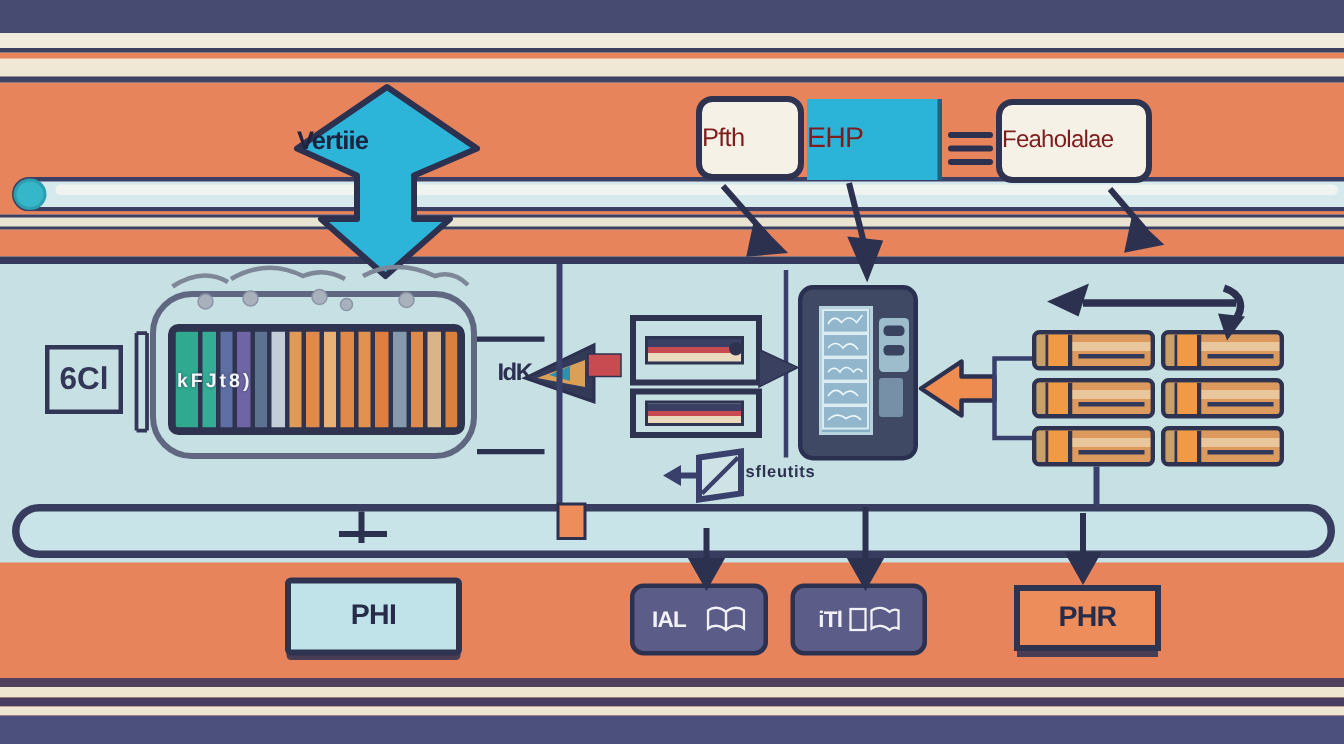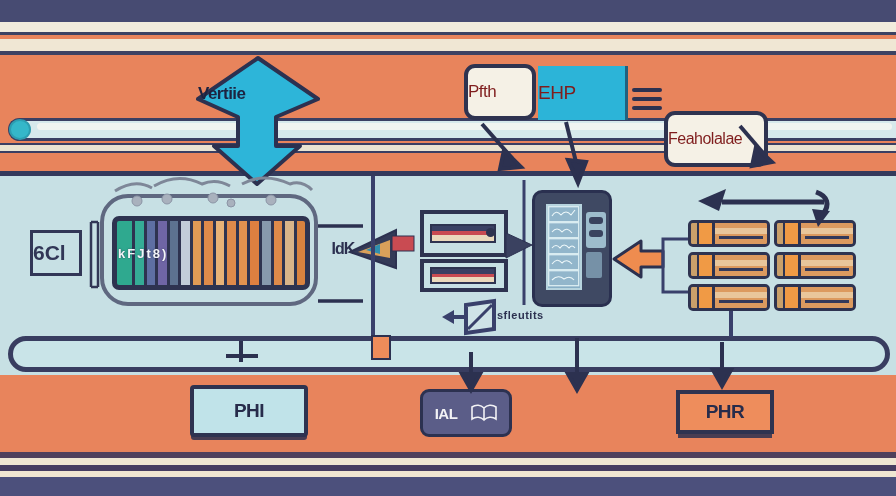--- a/index.html
+++ b/index.html
@@ -20,35 +20,35 @@
   .pill-top{left:8px;top:118px;width:888px;height:23px;background:#d6e9ec;
     border:3px solid #3a3f63;border-right:none;border-radius:14px 0 0 14px;box-sizing:border-box;}
   .pill-top .hi{position:absolute;left:26px;top:2px;right:4px;height:7px;background:#f4f6f2;opacity:.85;border-radius:4px;}
   .pill-cap{left:9px;top:119px;width:22px;height:21px;background:#35b7c9;border-radius:50%;border:2px solid #2d9db0;box-sizing:border-box;}
   .stripe-under-pill{left:0;top:143px;width:896px;height:10px;background:#e9e4d2;
     border-top:2px solid #3a3f63;border-bottom:2px solid #3a3f63;box-sizing:border-box;}
   .tbox{box-sizing:border-box;display:flex;align-items:center;justify-content:flex-start;
     font-weight:normal;color:#7f1d1d;letter-spacing:-.5px;}
   .box-pfth{left:464px;top:64px;width:72px;height:56px;background:#f5f1e6;border:4px solid #2e3350;border-radius:11px;font-size:17px;}
   .box-ehp{left:538px;top:66px;width:90px;height:54px;background:#2cb4d8;border-right:3px solid #22617e;font-size:19px;}
-  .box-feah{left:664px;top:66px;width:104px;height:56px;background:#f5f1e6;border:4px solid #2e3350;border-radius:11px;font-size:16px;margin-top:45px;}
+  .box-feah{left:664px;top:66px;width:104px;height:56px;background:#f5f1e6;border:4px solid #2e3350;border-radius:11px;font-size:16px;}
   .menu-lines{left:632px;top:88px;width:30px;height:22px;display:flex;flex-direction:column;justify-content:space-between;}
   .menu-lines div{height:4px;background:#2c3150;border-radius:2px;}
   .diamond-label{left:198px;top:84px;width:120px;font-weight:bold;
     font-size:17px;color:#1d2340;letter-spacing:-.5px;z-index:6;}
   
   .container-outline{left:100px;top:194px;width:218px;height:112px;border:4px solid #5f6880;border-radius:28px;box-sizing:border-box;}
   .spectrum{left:112px;top:216px;width:198px;height:74px;background:#2e3350;border:5px solid #2e3350;
     border-radius:7px;box-sizing:border-box;display:flex;gap:3px;overflow:hidden;}
   .sbar{flex:1;}
   .sbar:first-child{flex:1.8;}
   .spectrum-text{left:118px;top:246px;z-index:6;color:#f2f4f8;font-weight:bold;font-size:13px;
     letter-spacing:2px;text-shadow:0 0 2px rgba(40,48,80,.8);}
   .label-6c{left:30px;top:230px;width:52px;height:46px;border:3px solid #323757;box-sizing:border-box;
-    display:flex;align-items:center;font-weight:bold;font-size:21px;color:#323757;}
+    display:flex;align-items:center;justify-content:center;font-weight:bold;font-size:21px;color:#323757;}
   .idk-label{left:320px;top:240px;width:46px;text-align:center;font-weight:bold;font-size:16px;color:#2c3150;letter-spacing:-1px;}
   
   .pbox{box-sizing:border-box;border:4px solid #2e3350;}
   .pbox1{left:420px;top:210px;width:88px;height:47px;}
   .pbox2{left:420px;top:259px;width:88px;height:33px;}
   .pbar{box-sizing:border-box;border:2px solid #2e3350;
     background:linear-gradient(180deg,#3a4063 0 36%,#c94b52 36% 62%,#ead9bc 62% 100%);}
   .pbar1{left:430px;top:224px;width:66px;height:19px;}
   .pbar2{left:430px;top:267px;width:66px;height:17px;}
   .pbar-knob{left:486px;top:228px;width:9px;height:9px;background:#2e3350;border-radius:50%;}
@@ -225,20 +225,29 @@
   <div class="abs pill-bottom"></div>
   <div class="abs bbox box-phi">
       <span>PHI</span>
     </div>
   <div class="abs bbox box-ial">
     <span>IAL</span>
     <svg width="26" height="18" viewBox="0 0 26 18">
         <path d="M1,3 C5,0 10,1 13,4 C16,1 21,0 25,3 V15 C21,12 16,13 13,16 C10,13 5,12 1,15 Z M13,4 V16" fill="none" stroke="#f2f2f5" stroke-width="1.6"></path>
       </svg>
   </div>
+  <div class="abs bbox box-itl">
+    <span>iTl</span>
+    <svg width="34" height="18" viewBox="0 0 34 18">
+        <g fill="none" stroke="#f2f2f5" stroke-width="1.5">
+          <rect x="1" y="2" width="10" height="14"></rect>
+          <path d="M15,3 C19,0 24,1 27,4 C29,2 31,2 33,3 V15 C31,14 29,14 27,16 C24,13 19,12 15,15 Z"></path>
+        </g>
+      </svg>
+  </div>
   <div class="abs bbox box-phr">
       <span>PHR</span>
     </div>
 
   <svg class="abs svg-overlay" viewBox="0 0 896 496">
 
     <g>
       <polygon points="258,58 318,99 276,117 276,146 300,146 257,184 214,146 238,146 238,117 198,99" fill="#2db5d9" stroke="#2c3150" stroke-width="4" stroke-linejoin="round"></polygon>
     </g>
 

